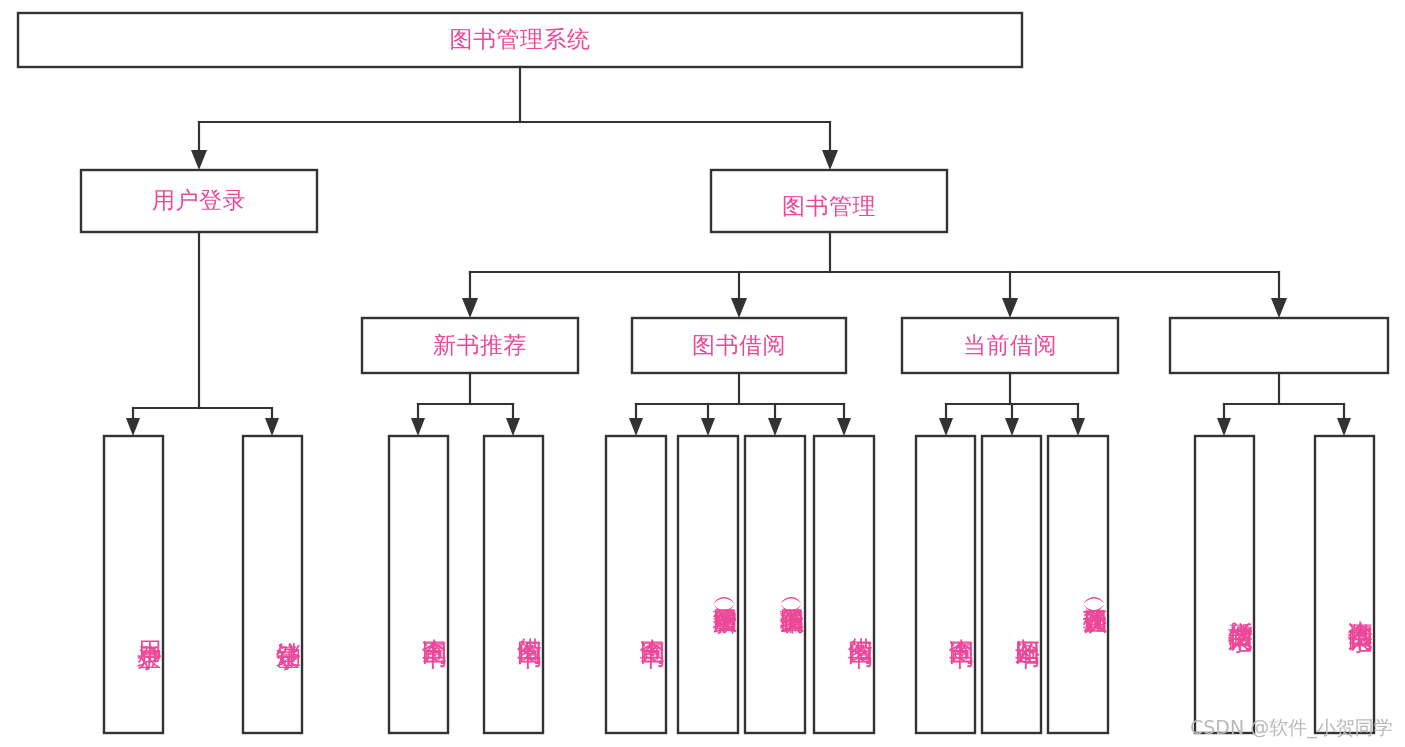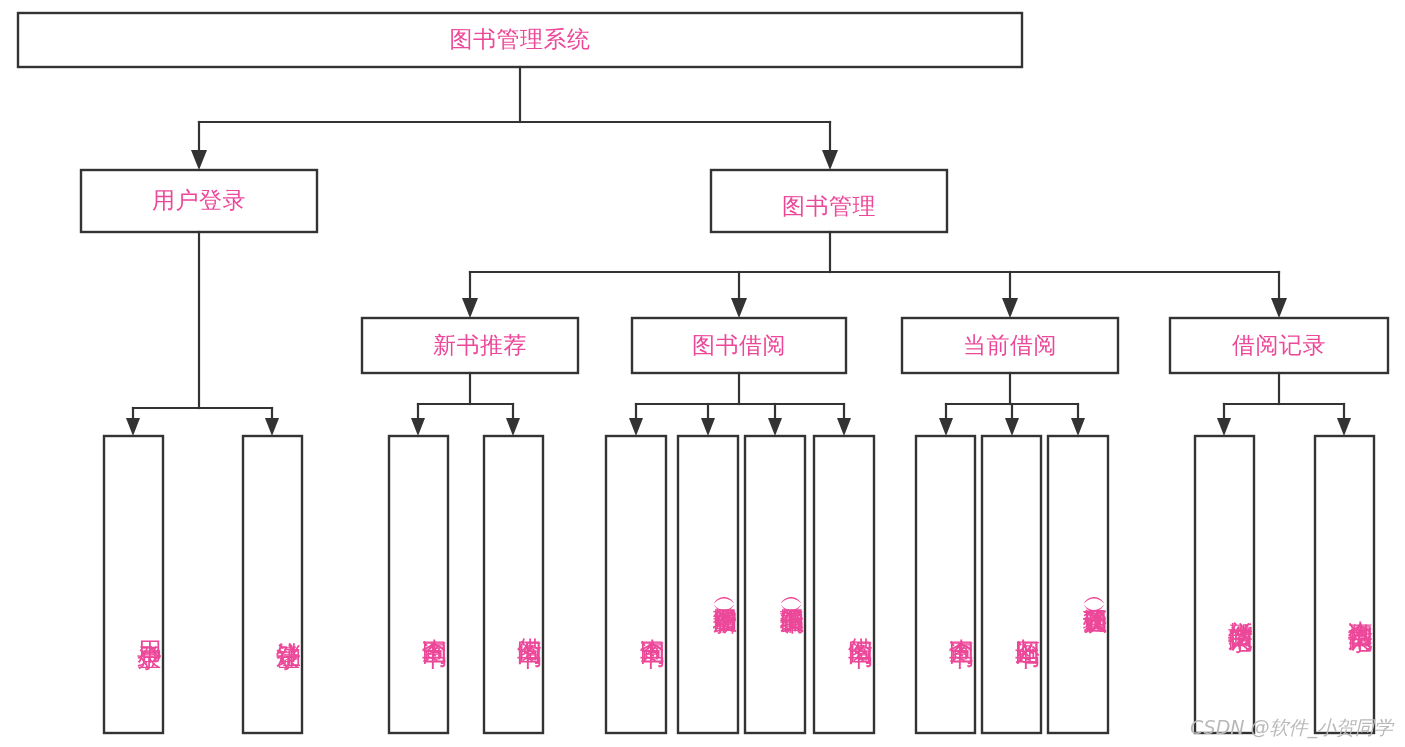--- a/index.html
+++ b/index.html
@@ -184,31 +184,30 @@
   </svg>
 
   <div class="node-label horizontal" style="left:18px; top:13px; width:1004px; height:54px;">图书管理系统</div>
 
   <div class="node-label horizontal" style="left:81px; top:170px; width:236px; height:62px;">用户登录</div>
   <div class="node-label horizontal" style="left:711px; top:170px; width:236px; height:74px;">图书管理</div>
 
   <div class="node-label horizontal" style="left:362px; top:318px; width:236px; height:55px;">新书推荐</div>
   <div class="node-label horizontal" style="left:632px; top:318px; width:214px; height:55px;">图书借阅</div>
   <div class="node-label horizontal" style="left:902px; top:318px; width:216px; height:55px;">当前借阅</div>
-  <div class="node-label horizontal" style="left:1170px; top:318px; width:218px; height:55px;">借阅记录</div>
 
   <div class="node-label vertical" style="left:104px; top:510px; width:59px; height:223px;">用户登录</div>
   <div class="node-label vertical" style="left:243px; top:510px; width:59px; height:223px;">注销登录</div>
   <div class="node-label vertical" style="left:389px; top:505px; width:59px; height:228px;">查询图书</div>
   <div class="node-label vertical" style="left:484px; top:505px; width:59px; height:228px;">借阅图书</div>
   <div class="node-label vertical" style="left:606px; top:505px; width:60px; height:228px;">查询图书</div>
   <div class="node-label vertical tall" style="left:678px; top:440px; width:60px; height:293px;">新增图书（管理员）</div>
   <div class="node-label vertical tall" style="left:745px; top:440px; width:60px; height:293px;">编辑图书（管理员）</div>
   <div class="node-label vertical" style="left:814px; top:505px; width:60px; height:228px;">借阅图书</div>
   <div class="node-label vertical" style="left:916px; top:505px; width:59px; height:228px;">查询图书</div>
   <div class="node-label vertical" style="left:982px; top:505px; width:59px; height:228px;">归还图书</div>
   <div class="node-label vertical tall" style="left:1048px; top:440px; width:60px; height:293px;">确认归还（管理员）</div>
   <div class="node-label vertical" style="left:1195px; top:472px; width:59px; height:261px;">新增借阅记录</div>
   <div class="node-label vertical" style="left:1315px; top:472px; width:59px; height:261px;">查询借阅记录</div>
 
-  <div class="watermark" style="left:1190px; top:715px;font-style:italic;">CSDN @软件_小贺同学</div>
+  <div class="watermark" style="left:1190px; top:715px;">CSDN @软件_小贺同学</div>
 
 </div>
 
 </body></html>

